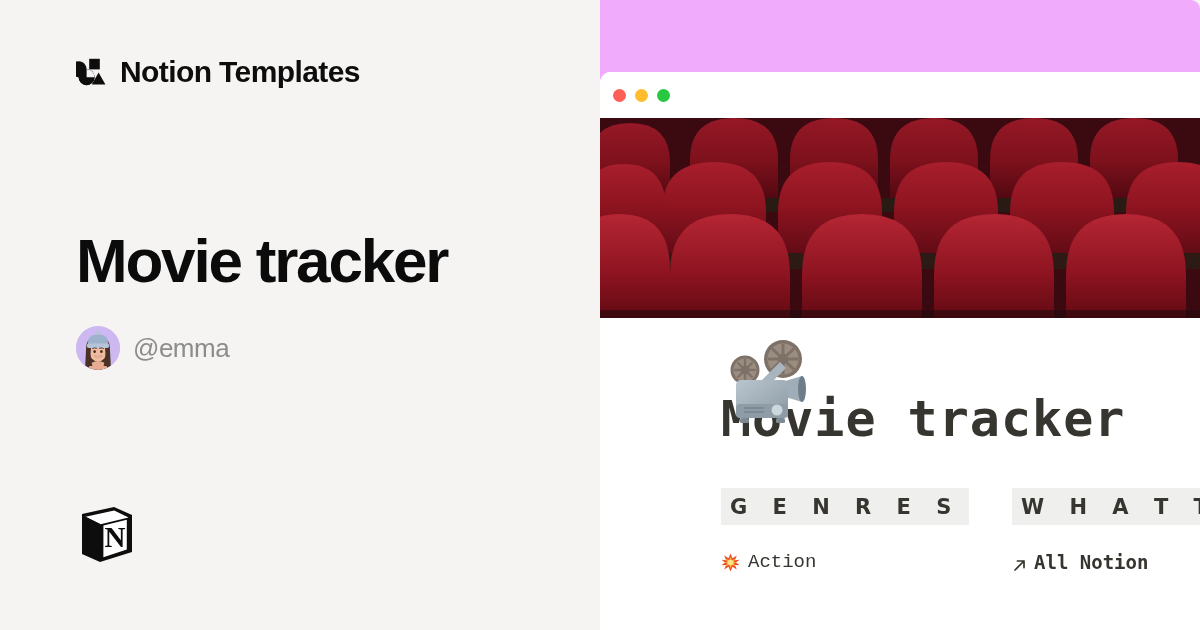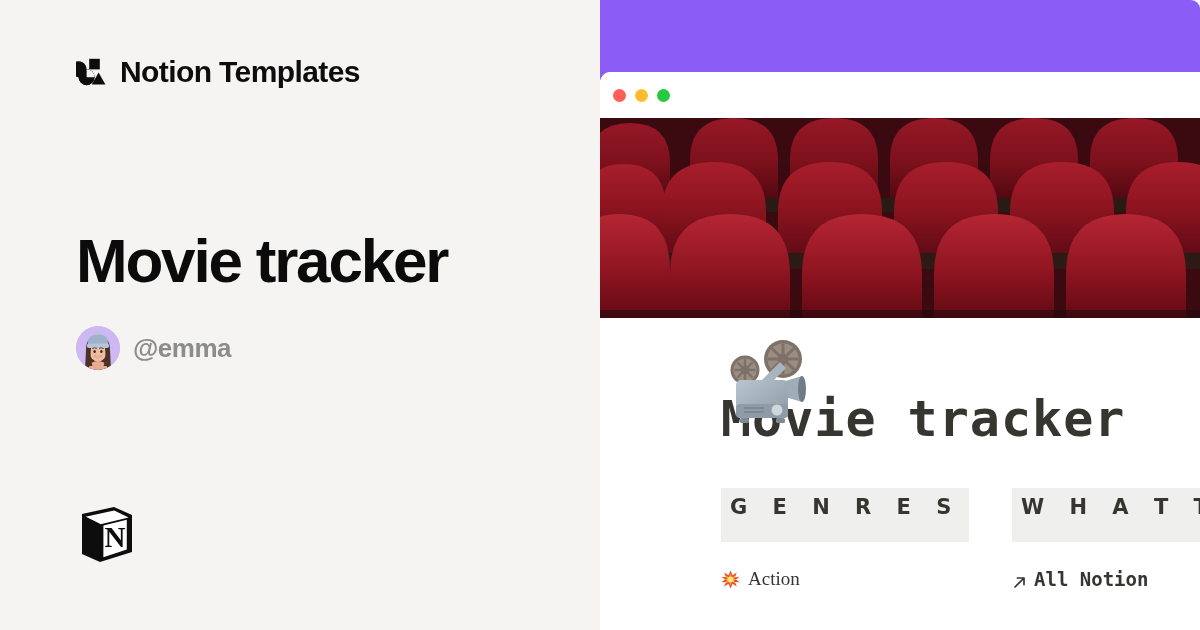--- a/index.html
+++ b/index.html
@@ -2,37 +2,37 @@
 <html><head>
 <meta charset="utf-8">
 <style>
   * { margin:0; padding:0; box-sizing:border-box; }
   html, body {
     width:1200px; height:630px; overflow:hidden;
     background:#f5f4f2;
     font-family:"Liberation Sans", sans-serif;
     -webkit-font-smoothing:antialiased;
   }
-  .page { position:relative; width:1200px; height:548px; background:#8b5cf6;border-radius:9px; }
+  .page { position:relative; width:1200px; height:548px; background:#f0abfc;border-radius:9px; }
 
   
   .left { position:absolute; left:0; top:0; width:600px; height:630px; background:#f5f4f2; }
 
   .brand { position:absolute; left:76px; top:57px; display:flex; align-items:center; gap:14px; }
   .brand-mark { width:30px; height:30px; flex:none; display:block; }
   .brand-text { font-size:30px; font-weight:700; color:#0d0d0d; letter-spacing:-0.6px;
                 white-space:nowrap; line-height:1; }
 
   .title { position:absolute; left:76px; top:228px; font-size:62px; font-weight:700;
            color:#0b0b0b; letter-spacing:-2.2px; line-height:1.05; white-space:nowrap; }
 
   .author { position:absolute; left:76px; top:326px; display:flex; align-items:center; gap:13px; }
   .avatar { width:44px; height:44px; border-radius:50%; overflow:hidden; flex:none;
             background:#cdb8ef; position:relative; display:block; }
-  .author-name { font-size:26px; font-weight:700; color:#8c8c8c; letter-spacing:-0.5px;
+  .author-name { font-size:26px; font-weight:400; color:#8c8c8c; letter-spacing:-0.5px;
                  line-height:1; white-space:nowrap; }
 
   .notion-logo { position:absolute; left:78px; top:504px; width:58px; height:62px; display:block; }
 
   
   .window { position:absolute; left:600px; top:72px; width:600px; height:558px;
             background:#ffffff; border-top-left-radius:11px; overflow:hidden; }
 
   .titlebar { position:relative; height:46px; background:#ffffff; }
   .lights { position:absolute; left:13px; top:17px; display:flex; gap:9px; }
@@ -51,26 +51,26 @@
   .doc { position:relative; padding:0 0 0 121px; }
   .doc-title { margin-top:74px; font-family:"DejaVu Sans Mono", monospace;
                font-size:50px; font-weight:700; color:#37352f; letter-spacing:1px;
                line-height:1.1; white-space:nowrap; }
 
   .cols { display:flex; margin-top:41px; }
   .col { flex:none; }
   .col-1 { width:291px; }
   .col-2 { width:270px; }
 
-  .section-head { display:inline-block; background:#efefed; padding:8px 9px 23px 9px;
+  .section-head { display:inline-block; background:#efefed; padding:8px 9px 6px 9px;
                   font-family:"DejaVu Sans", sans-serif; font-size:21px; font-weight:700;
                   color:#37352f; letter-spacing:9px; line-height:1.1; white-space:nowrap; }
 
   .item { display:flex; align-items:center; gap:8px; margin-top:26px;
-          font-family:Liberation Serif, serif; font-size:19px; color:#37352f;
+          font-family:Liberation Mono, monospace; font-size:19px; color:#37352f;
           white-space:nowrap; line-height:1.2;text-align:right; }
   .item-emoji { font-size:18px; line-height:1; display:inline-block; }
   .item-emoji svg { display:block; width:19px; height:19px; }
   .item-link { display:flex; align-items:center; gap:7px; margin-top:26px;
                font-family:"DejaVu Sans Mono", monospace; font-size:19px; font-weight:700;
                color:#37352f; white-space:nowrap; line-height:1.2; }
   .arrow-ico { width:15px; height:15px; flex:none; display:block; }
 </style>
 </head>
 <body>

